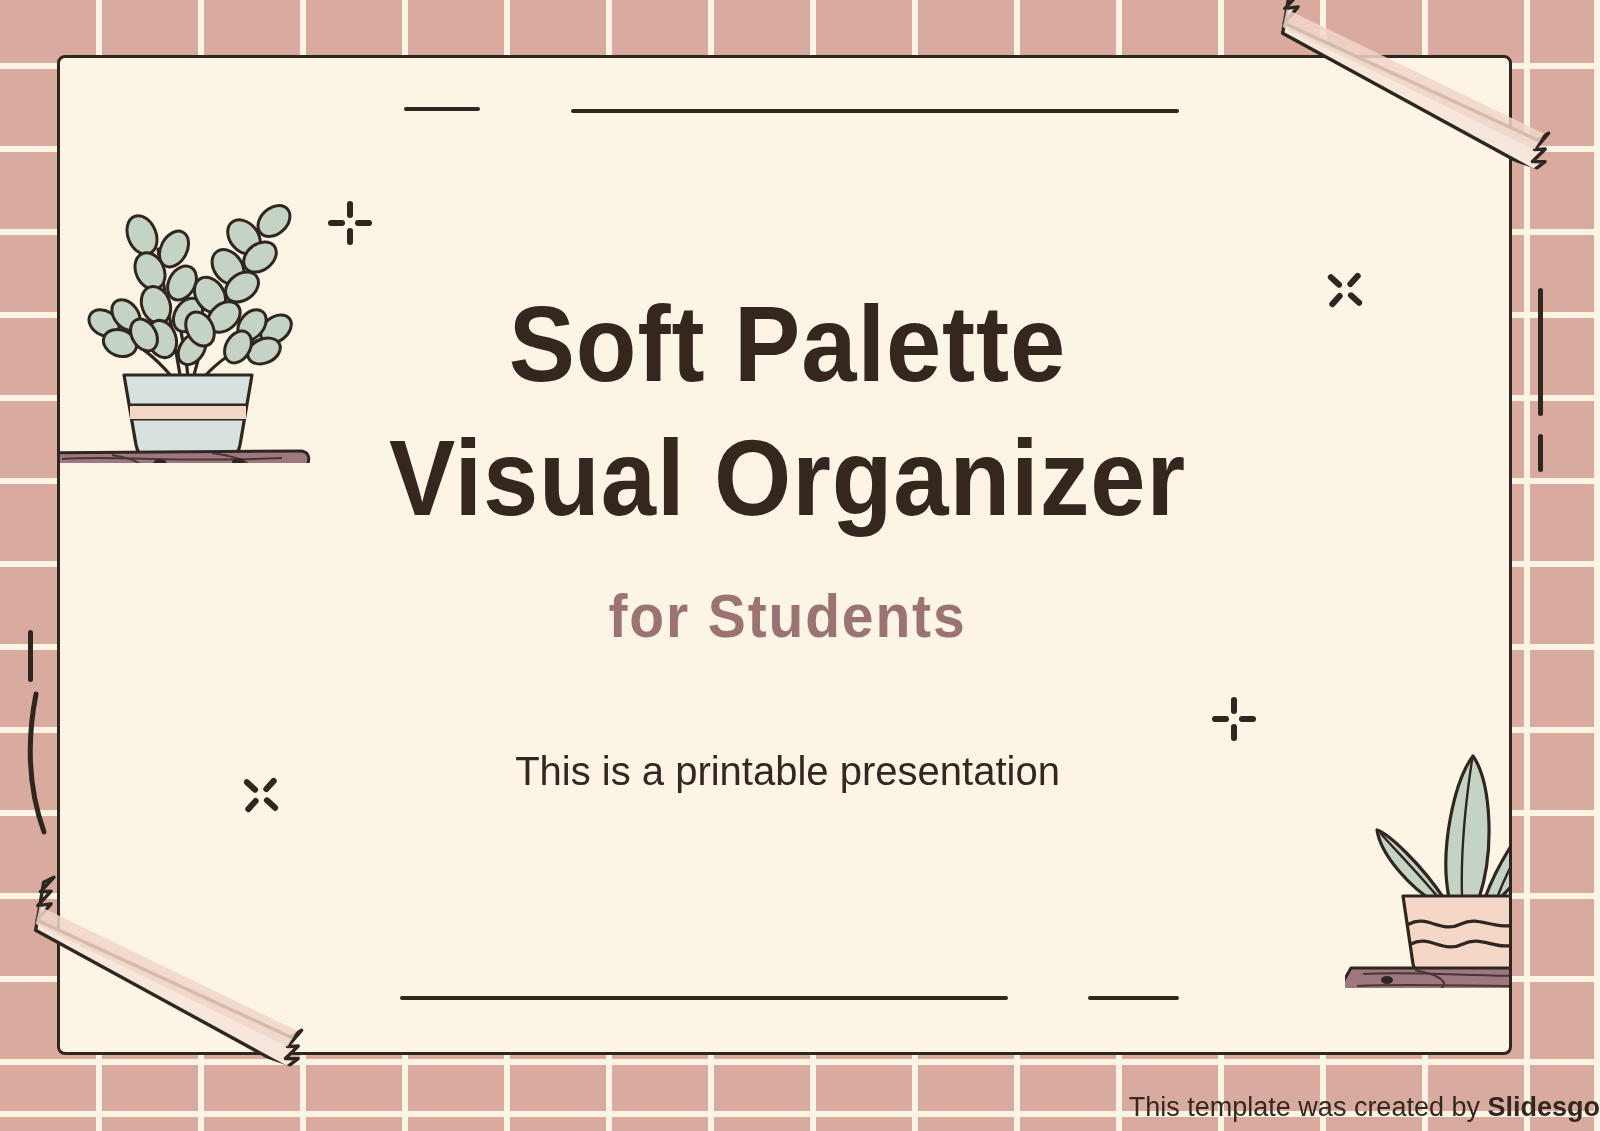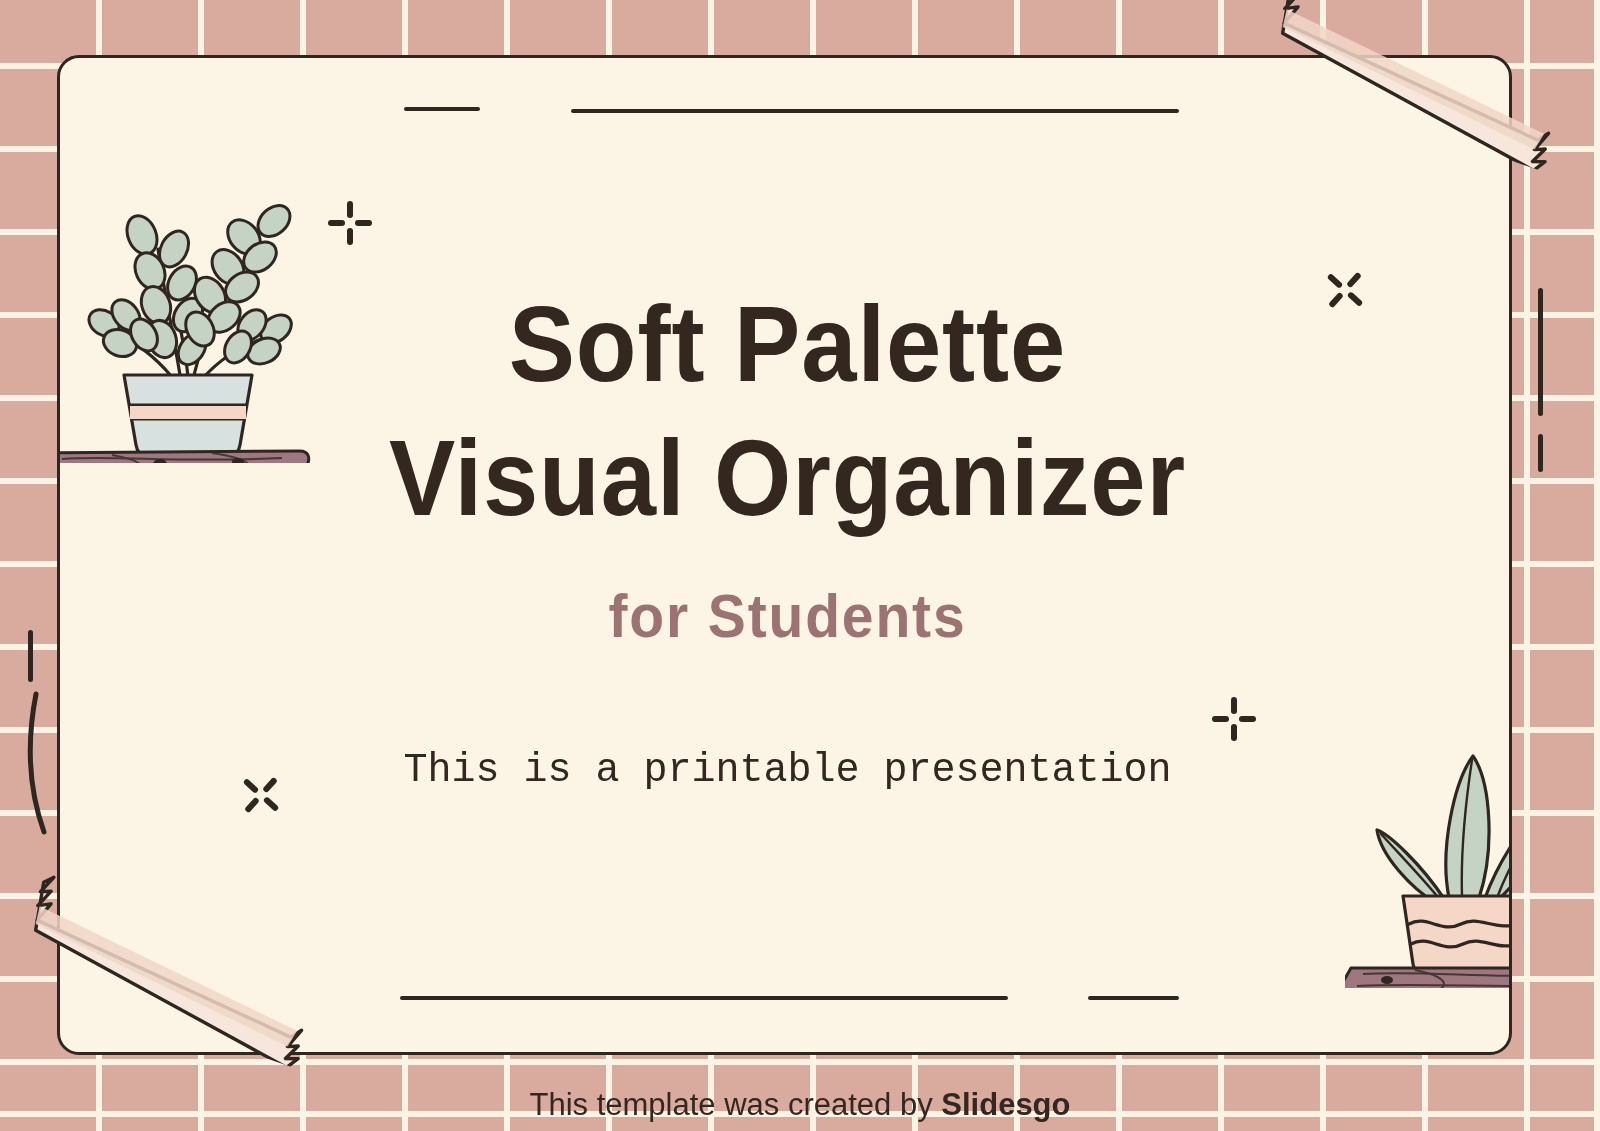--- a/index.html
+++ b/index.html
@@ -22,21 +22,21 @@
     background-position: -6px -42px, -6px -20px;
   }
 
   
   #card{
     position:absolute;
     left:57px; top:55px;
     width:1455px; height:1000px;
     background:#FCF4E4;
     border:3px solid #2F2620;
-    border-radius:22px;
+    border-radius:8px;
     overflow:hidden;
     z-index:5;
   }
 
   
   #textblock{
     position:absolute; left:0; top:232px; width:1455px;
     text-align:center;
   }
   .title-line{
@@ -53,21 +53,21 @@
     font-family:"Liberation Sans Narrow","Liberation Sans",sans-serif;
     font-weight:bold;
     font-size:62px;
     color:#9B7373;
     letter-spacing:2px;
     margin-top:48px;
     transform:scaleX(0.92);
   }
   #bodytext{
     margin-top:92px;
-    font-family:Liberation Mono, monospace;
+    font-family:Liberation Sans, sans-serif;
     font-size:40px;
     line-height:1.42;
     color:#33271F;
   }
 
   
   .deco-line{ position:absolute; background:#2F2620; border-radius:3px; z-index:6; }
   #line-top-short { left:401px;  top:104px;  width:76px;  height:4px; }
   #line-top-long  { left:568px;  top:106px;  width:608px; height:4px; }
   #line-bot-long  { left:397px;  top:993px;  width:608px; height:4px; }
@@ -101,23 +101,23 @@
   #tape-tr{ left:1262px; top:15px;  transform:rotate(19deg); }
   #tape-bl{ left:15px;   top:912px; transform:rotate(19deg); }
 
   
   #plant-tl{ position:absolute; left:-8px; top:105px;  z-index:8; }
   #plant-br{ position:absolute; left:1285px; top:680px; z-index:8; }
 
   
   #footer{
     position:absolute; left:0; bottom:8px; width:1600px;
-    text-align:center;
+    text-align:right;
     font-family:"Liberation Sans",sans-serif;
-    font-size:31px;
+    font-size:27px;
     color:#33271F;
     z-index:12;
   }
   #footer b{ font-weight:bold; }
 </style>
 </head>
 <body>
 
 <div id="slide">
 

